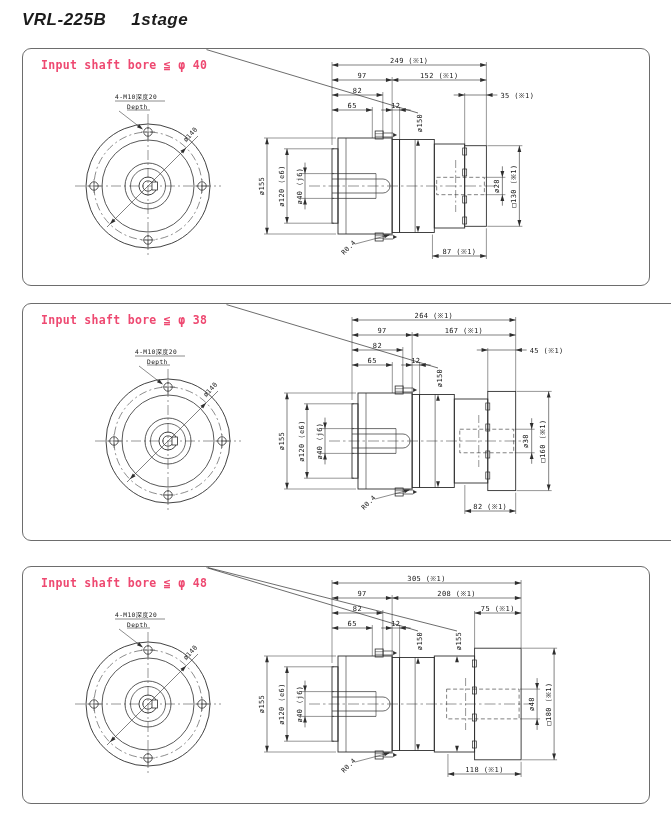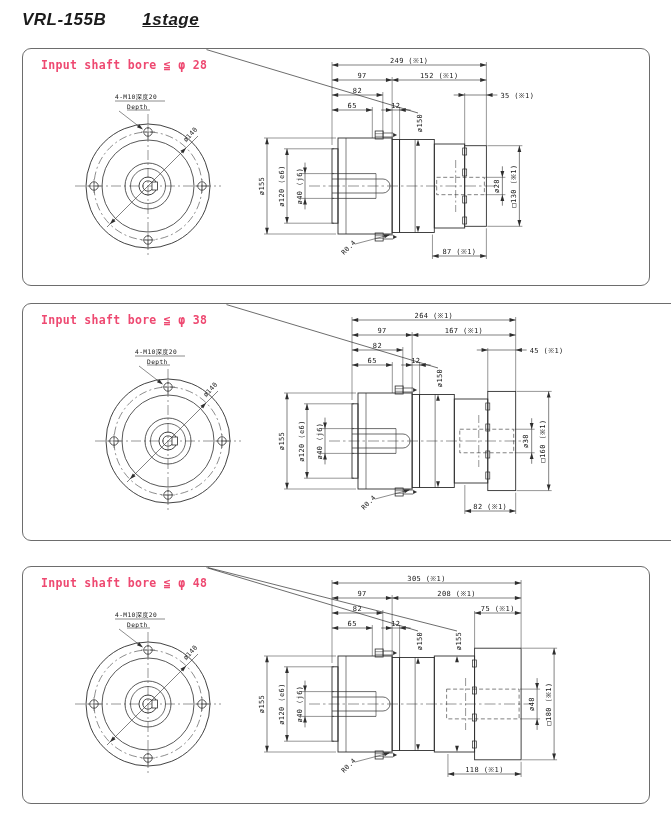--- a/index.html
+++ b/index.html
@@ -1,39 +1,39 @@
 <!DOCTYPE html>
 <html><head>
 <meta charset="utf-8">
 <style>
   html,body{margin:0;padding:0;background:#ffffff;}
   .page{position:relative;width:671px;height:821px;background:#ffffff;overflow:hidden;
         font-family:"Liberation Sans",sans-serif;}
   .title{position:absolute;left:22px;top:10px;font-style:italic;font-weight:bold;
          font-size:17px;color:#1c1c1c;letter-spacing:0.5px;}
-  .title .stage{margin-left:36px;text-decoration:underline;}
+  .title .stage{margin-left:25px;}
   .panel{position:absolute;left:22px;width:626px;height:236px;border:1.4px solid #6d6d6d;
          border-radius:9px;background:#ffffff;}
   .panel-1{top:48px;} .panel-2{top:303px;padding-left:40px;} .panel-3{top:558px;margin-top:8px;}
   .panel-heading{position:absolute;left:18px;top:9px;z-index:2;
          font-family:"DejaVu Sans Mono",monospace;font-size:11.5px;font-weight:bold;
          color:#ee4971;letter-spacing:0.3px;}
   svg.drawing{position:absolute;left:0;top:0;width:100%;height:100%;}
   svg.drawing text{font-family:"DejaVu Sans Mono",monospace;fill:#161616;}
 </style>
 </head>
 <body>
 
 <div class="page">
   <div class="title">
-    <span>VRL-155B</span><span class="stage">1stage</span>
+    <span>VRL-225B</span><span class="stage">1stage</span>
   </div>
 
   <section class="panel panel-1">
-    <div class="panel-heading">Input shaft bore ≦ φ 28</div>
+    <div class="panel-heading">Input shaft bore ≦ φ 40</div>
     <svg class="drawing" viewBox="0 0 626 236">
         <line x1="52" y1="137" x2="198" y2="137" stroke="#2e2e2e" stroke-width="0.5" fill="none" stroke-dasharray="10 3 2 3"></line>
         <line x1="125" y1="65" x2="125" y2="209" stroke="#2e2e2e" stroke-width="0.5" fill="none" stroke-dasharray="10 3 2 3"></line>
         <circle cx="125" cy="137" r="62" stroke="#2e2e2e" stroke-width="0.9" fill="none"></circle>
         <circle cx="125" cy="137" r="46" stroke="#2e2e2e" stroke-width="0.8" fill="none"></circle>
         <circle cx="125" cy="137" r="54" stroke="#2e2e2e" stroke-width="0.55" fill="none" stroke-dasharray="8 3 2 3"></circle>
         <circle cx="125" cy="137" r="23" stroke="#2e2e2e" stroke-width="0.8" fill="none"></circle>
         <circle cx="125" cy="137" r="17.5" stroke="#2e2e2e" stroke-width="0.7" fill="none"></circle>
         <circle cx="125" cy="137" r="9" stroke="#2e2e2e" stroke-width="0.9" fill="none"></circle>
         <circle cx="125" cy="137" r="5.2" stroke="#2e2e2e" stroke-width="0.8" fill="none"></circle>

